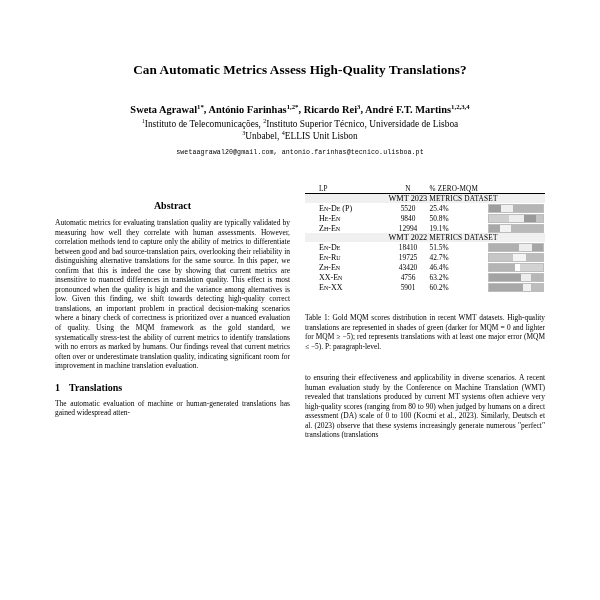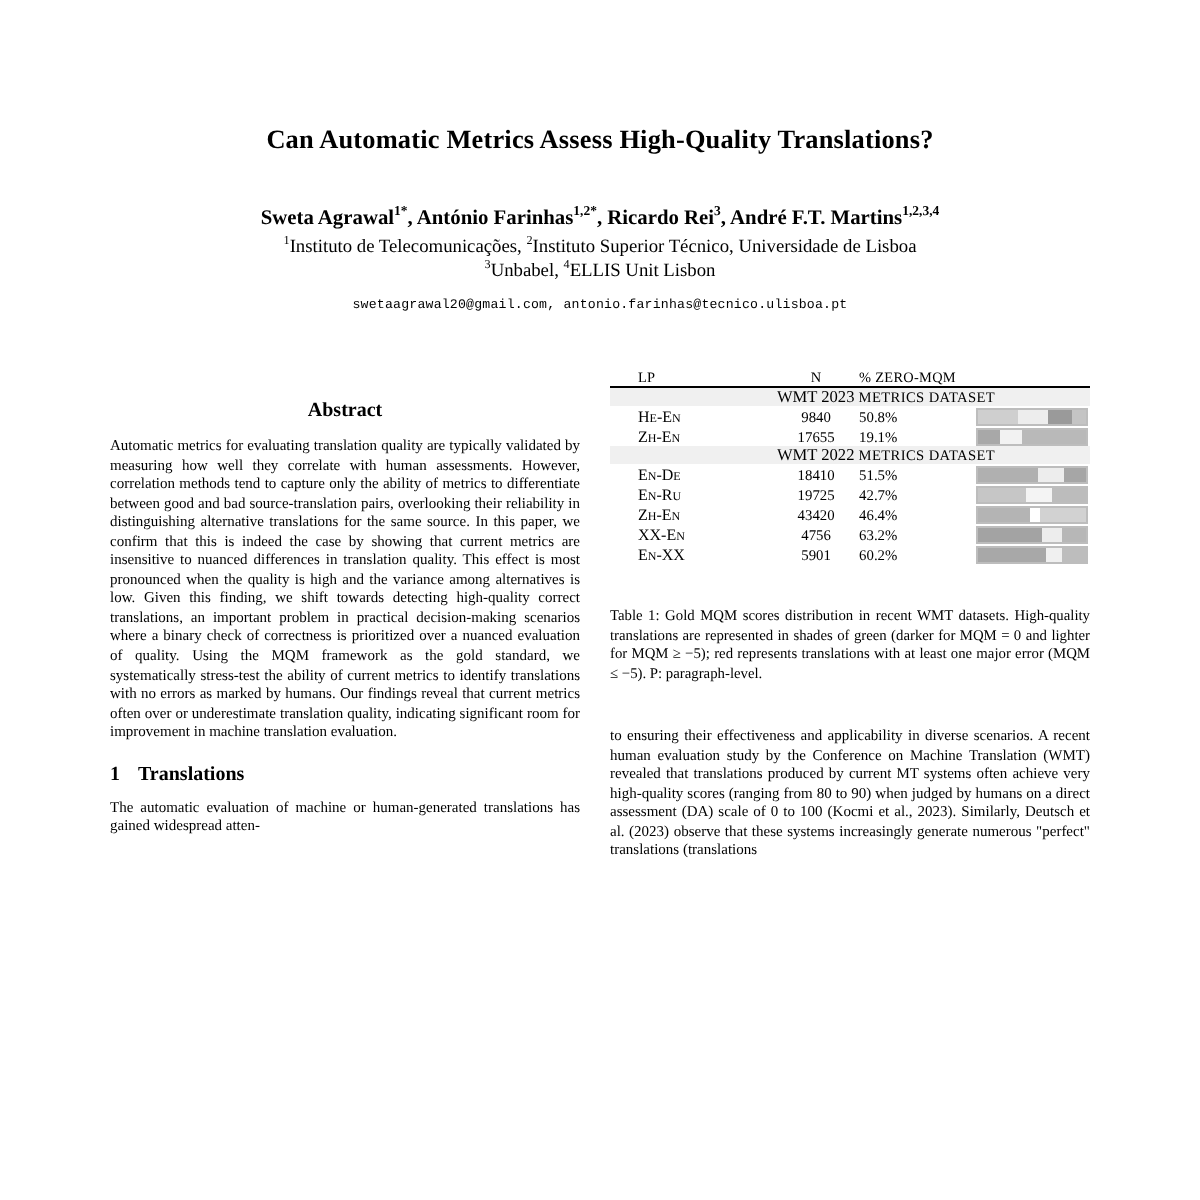--- a/index.html
+++ b/index.html
@@ -152,28 +152,34 @@
             <td class="c-n">N</td>
             <td class="c-pct">% ZERO-MQM</td>
             <td class="c-bar"></td>
           </tr>
         </tbody>
         <tbody id="table-groups">
             <tr class="group-row rule-top">
               <td colspan="4"><span class="big">WMT 2023</span> <span class="sc">METRICS DATASET</span></td>
             </tr>
             <tr class="data-row">
+              <td class="c-lp">En-De (P)</td>
+              <td class="c-n">5520</td>
+              <td class="c-pct">25.4%</td>
+              <td class="c-bar"><span class="bar"><i style="width:22%;background:#9e9e9e;"></i><i style="width:22%;background:#efefef;"></i><i style="width:56%;background:#b5b5b5;"></i></span></td>
+            </tr>
+            <tr class="data-row">
               <td class="c-lp">He-En</td>
               <td class="c-n">9840</td>
               <td class="c-pct">50.8%</td>
               <td class="c-bar"><span class="bar"><i style="width:36%;background:#cfcfcf;"></i><i style="width:28%;background:#ededed;"></i><i style="width:22%;background:#9a9a9a;"></i><i style="width:14%;background:#c4c4c4;"></i></span></td>
             </tr>
             <tr class="data-row">
               <td class="c-lp">Zh-En</td>
-              <td class="c-n">17655</td>
+              <td class="c-n">12994</td>
               <td class="c-pct">19.1%</td>
               <td class="c-bar"><span class="bar"><i style="width:20%;background:#a8a8a8;"></i><i style="width:20%;background:#f2f2f2;"></i><i style="width:60%;background:#b9b9b9;"></i></span></td>
             </tr>
             <tr class="group-row ">
               <td colspan="4"><span class="big">WMT 2022</span> <span class="sc">METRICS DATASET</span></td>
             </tr>
             <tr class="data-row">
               <td class="c-lp">En-De</td>
               <td class="c-n">18410</td>
               <td class="c-pct">51.5%</td>

